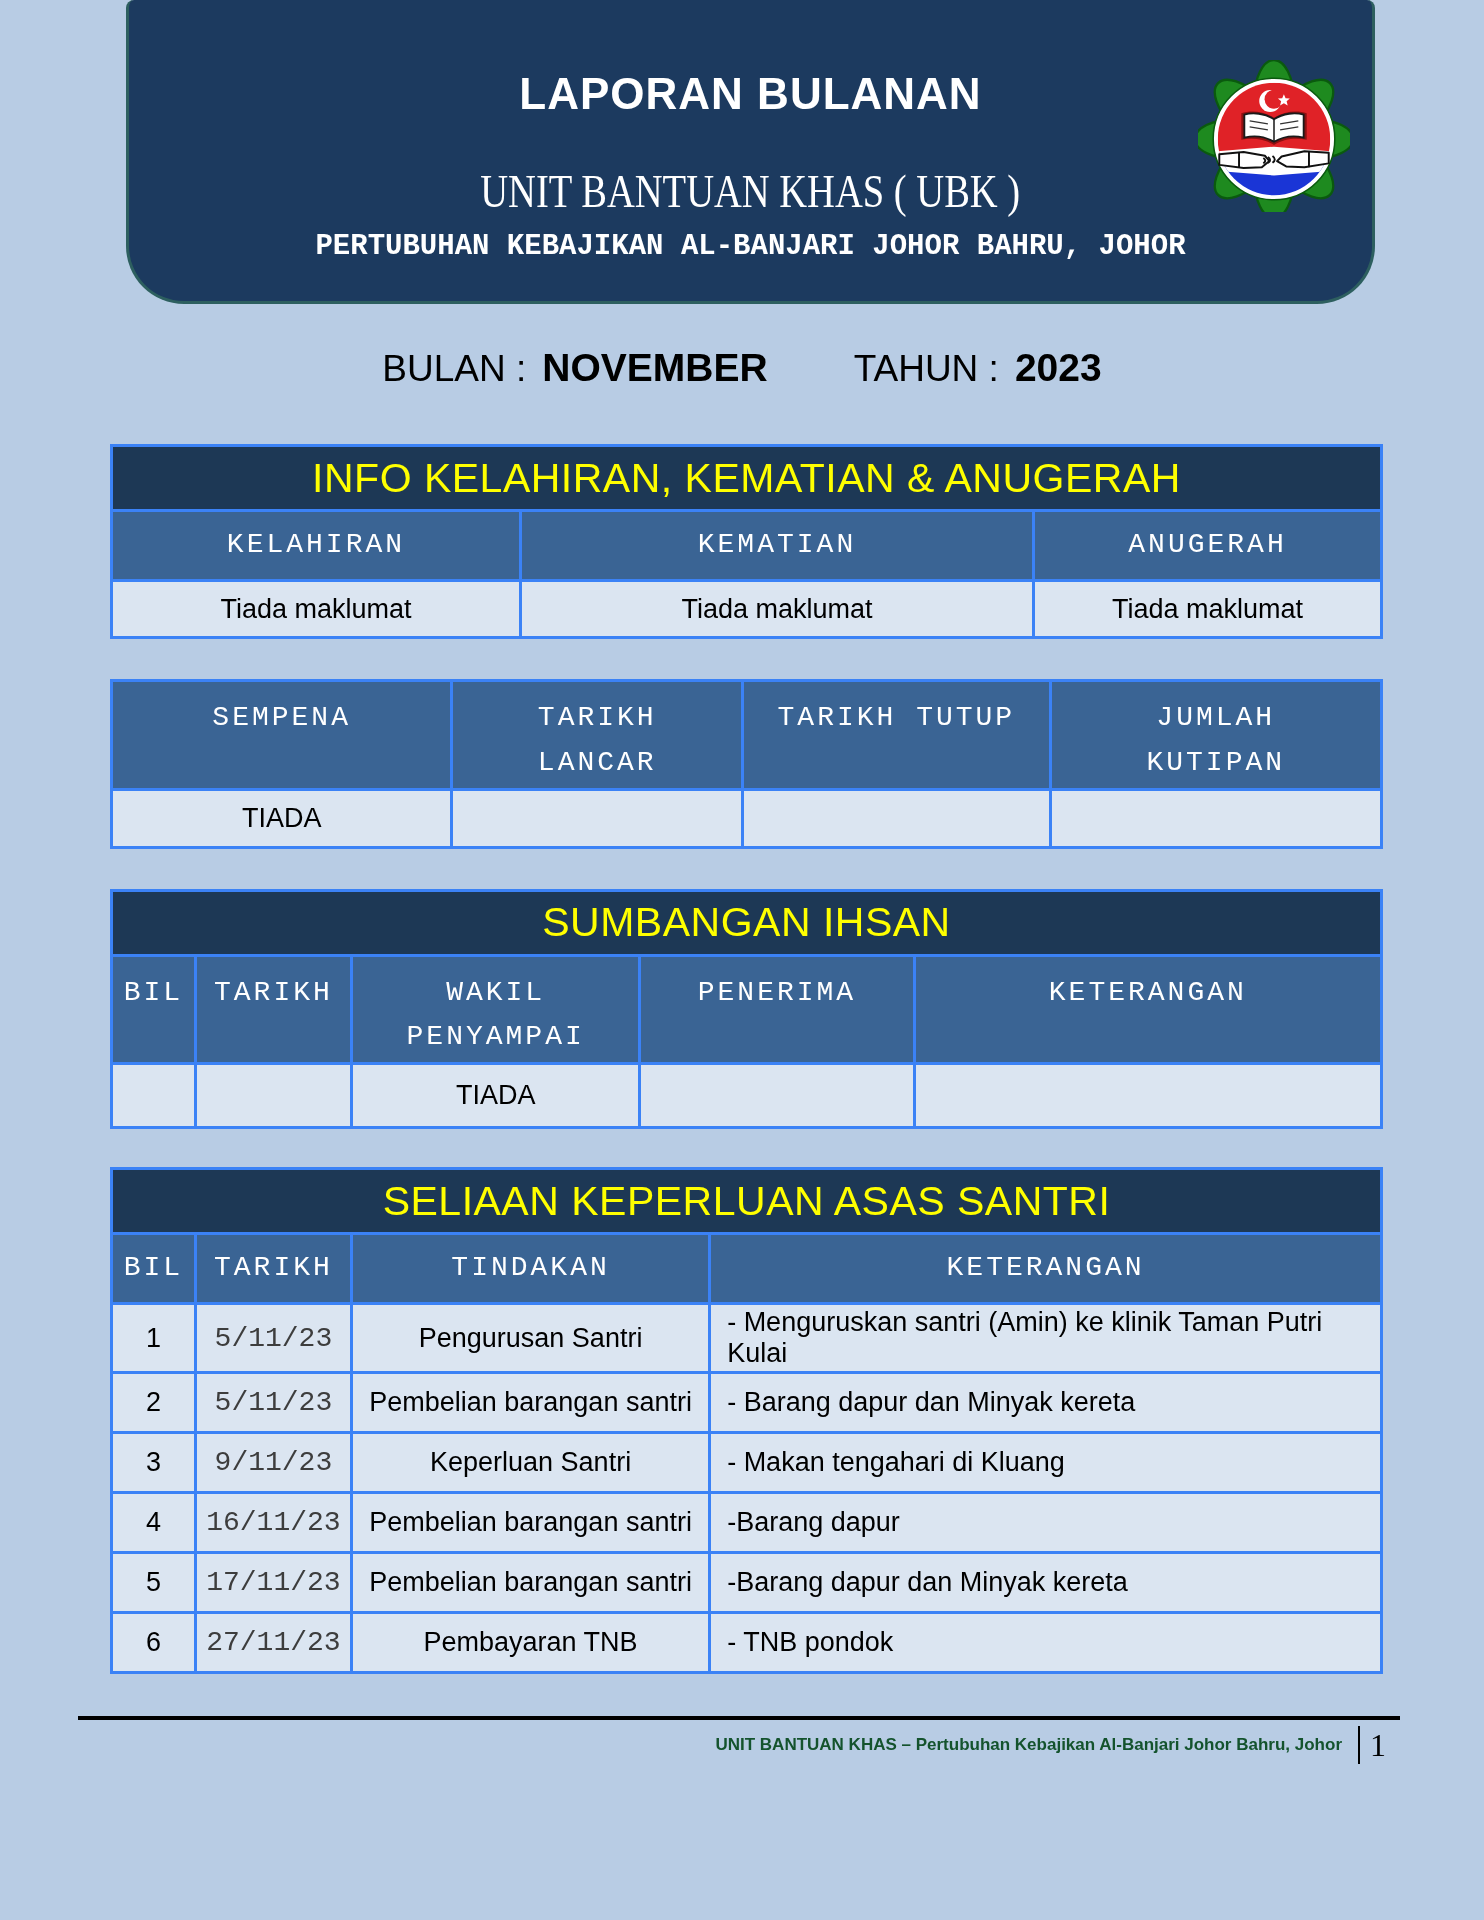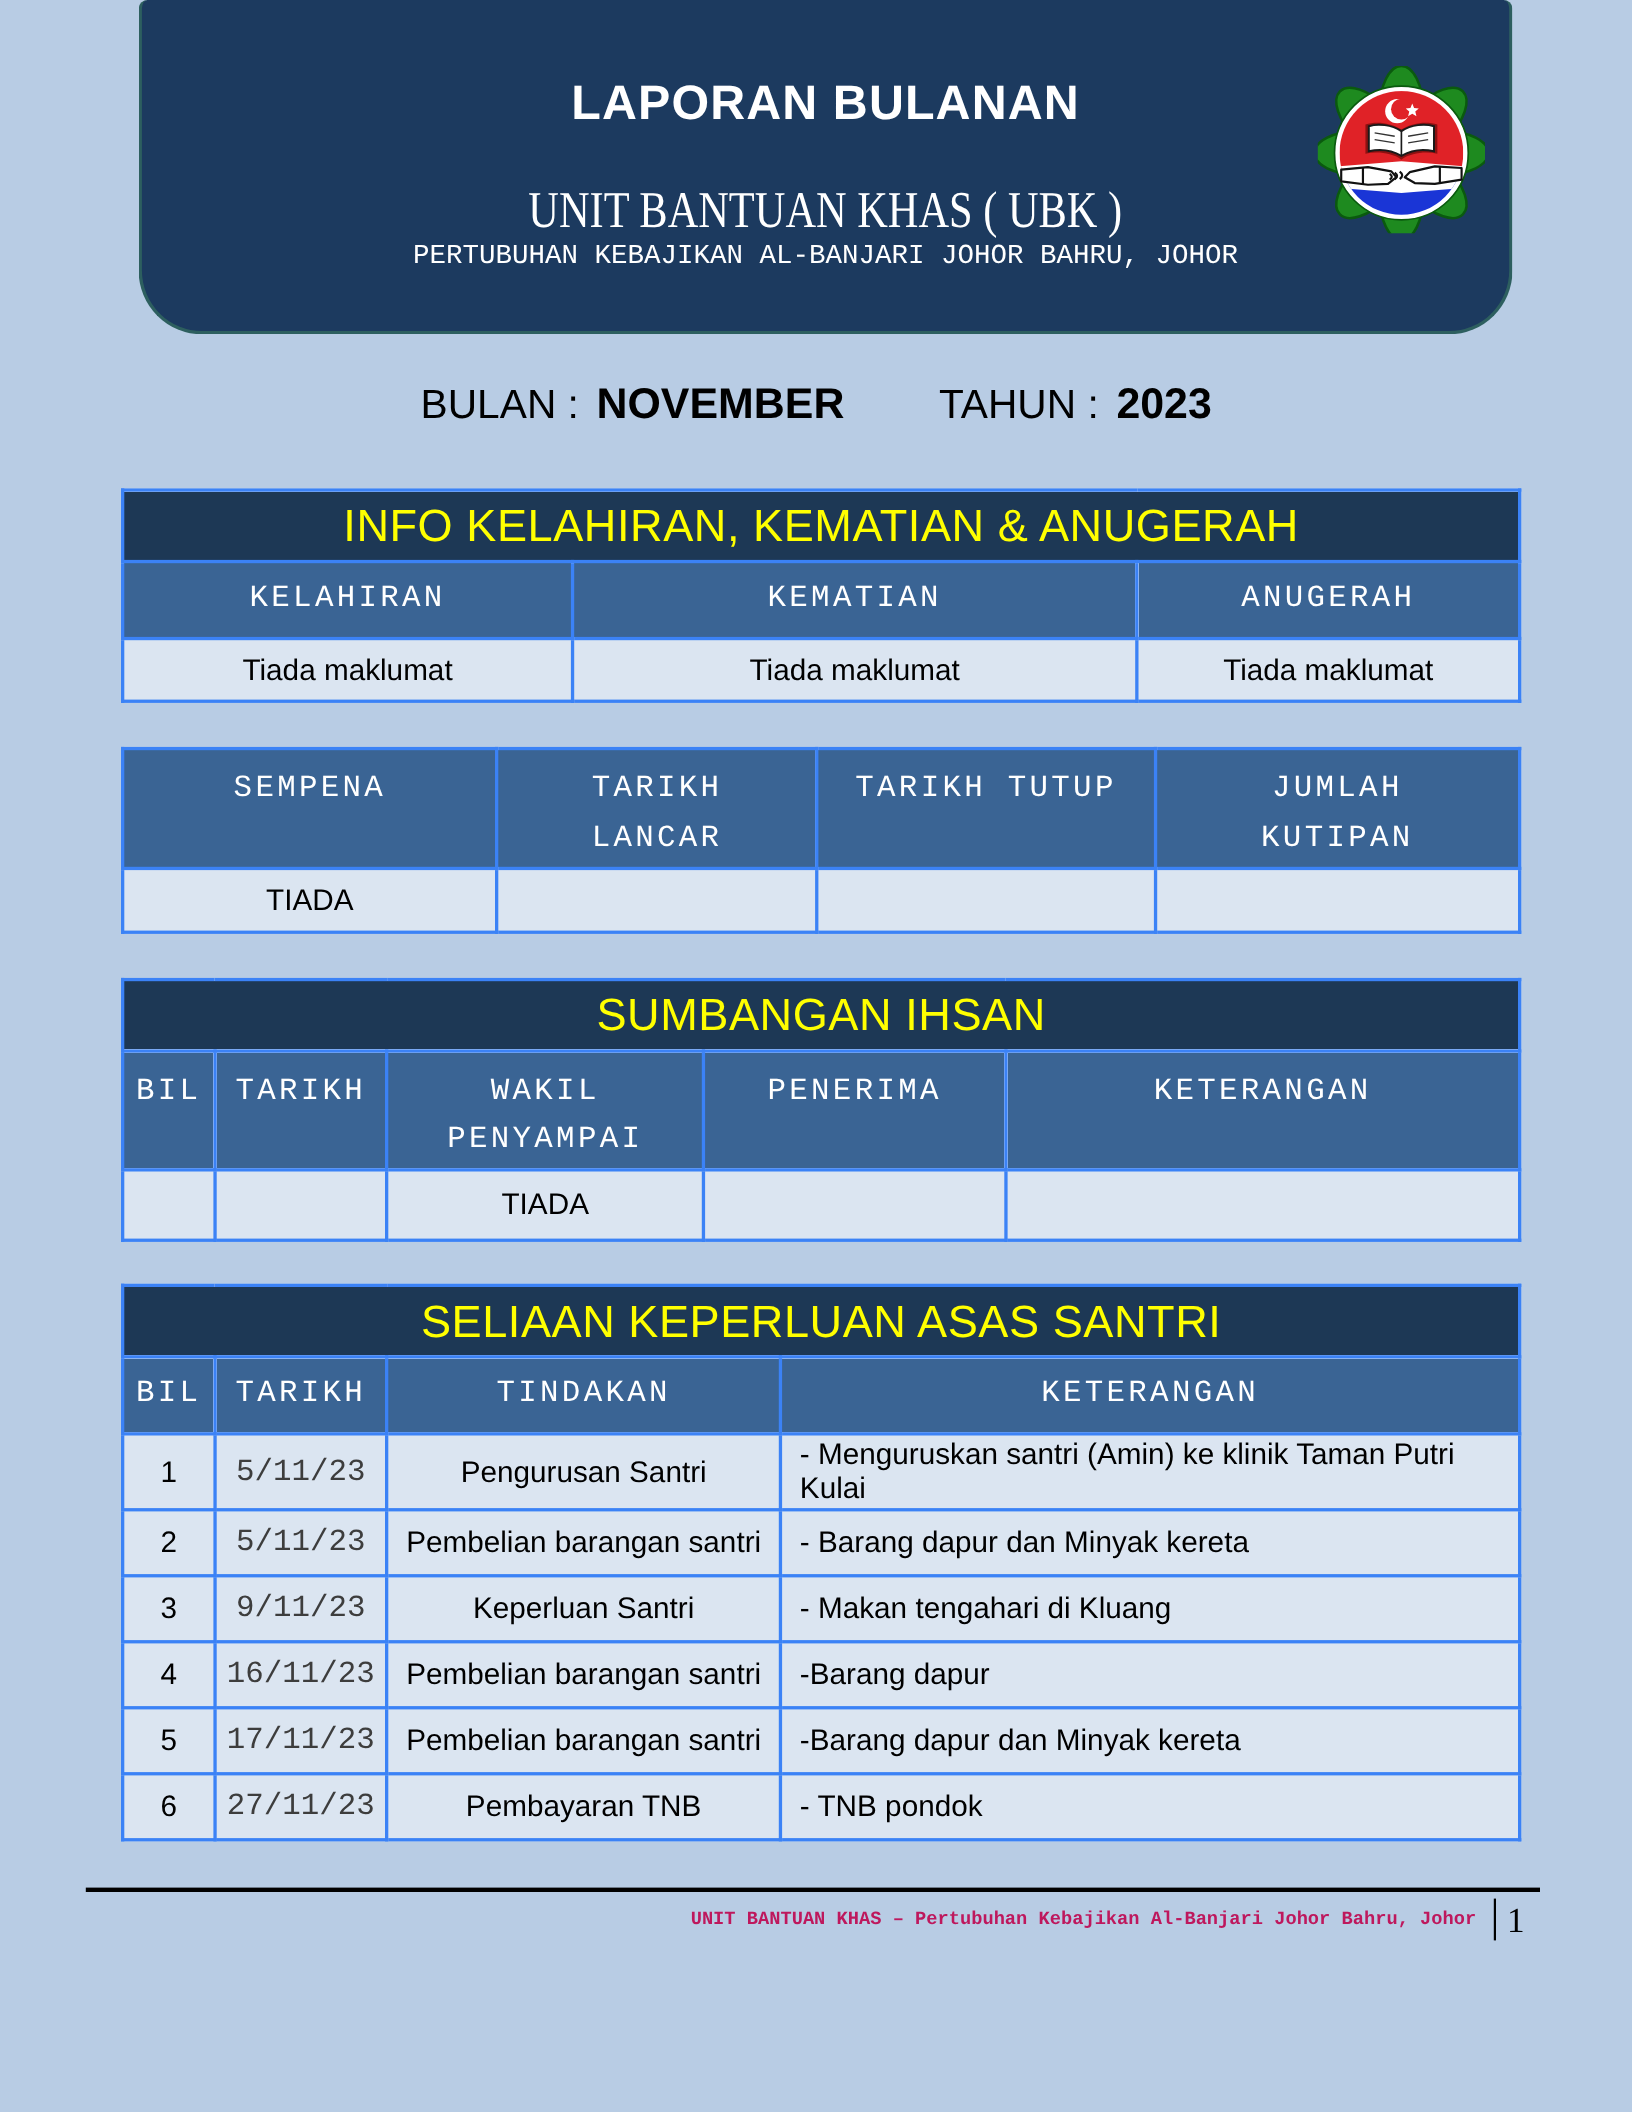--- a/index.html
+++ b/index.html
@@ -28,23 +28,23 @@
     font-size:44px; font-weight:bold; letter-spacing:1px;
     line-height:1.1;
   }
   .panel-subtitle {
     margin-top:48px;
     font-family:"Liberation Serif", serif;
     font-size:47px; line-height:1.1;
   }
   .narrow { display:inline-block; transform:scaleX(.82); transform-origin:center; white-space:nowrap; }
   .panel-org {
-    margin-top:0;
+    margin-top:12px;
     font-family:"Liberation Mono", monospace;
-    font-weight:normal; font-size:25px; white-space:nowrap;
+    font-weight:bold; font-size:29px; white-space:nowrap;
   }
   .logo { position:absolute; right:22px; top:60px; width:152px; height:152px; }
 
   
   .period {
     display:flex; justify-content:center; align-items:baseline;
     padding-top:346px;
     color:#000; font-size:37px;
   }
   .period .val { font-weight:bold; font-size:39px; margin-left:16px; }
@@ -96,22 +96,22 @@
 
   
   .footer {
     margin-left:78px; margin-top:42px;
     width:1322px;
     border-top:4px solid #000;
     padding-top:6px;
     display:flex; justify-content:flex-end; align-items:center;
   }
   .footer-text {
-    font-family:Liberation Mono, monospace;
-    font-weight:bold; font-size:17px; color:#be185d;
+    font-family:Liberation Sans, sans-serif;
+    font-weight:bold; font-size:17px; color:#14532d;
   }
   .footer-sep { width:2px; height:38px; background:#000; margin-left:16px; }
   .footer-page {
     font-family:"Liberation Serif", serif;
     font-size:32px; color:#000; margin-left:10px; margin-right:14px;
   }
 </style>
 </head>
 <body>
 

